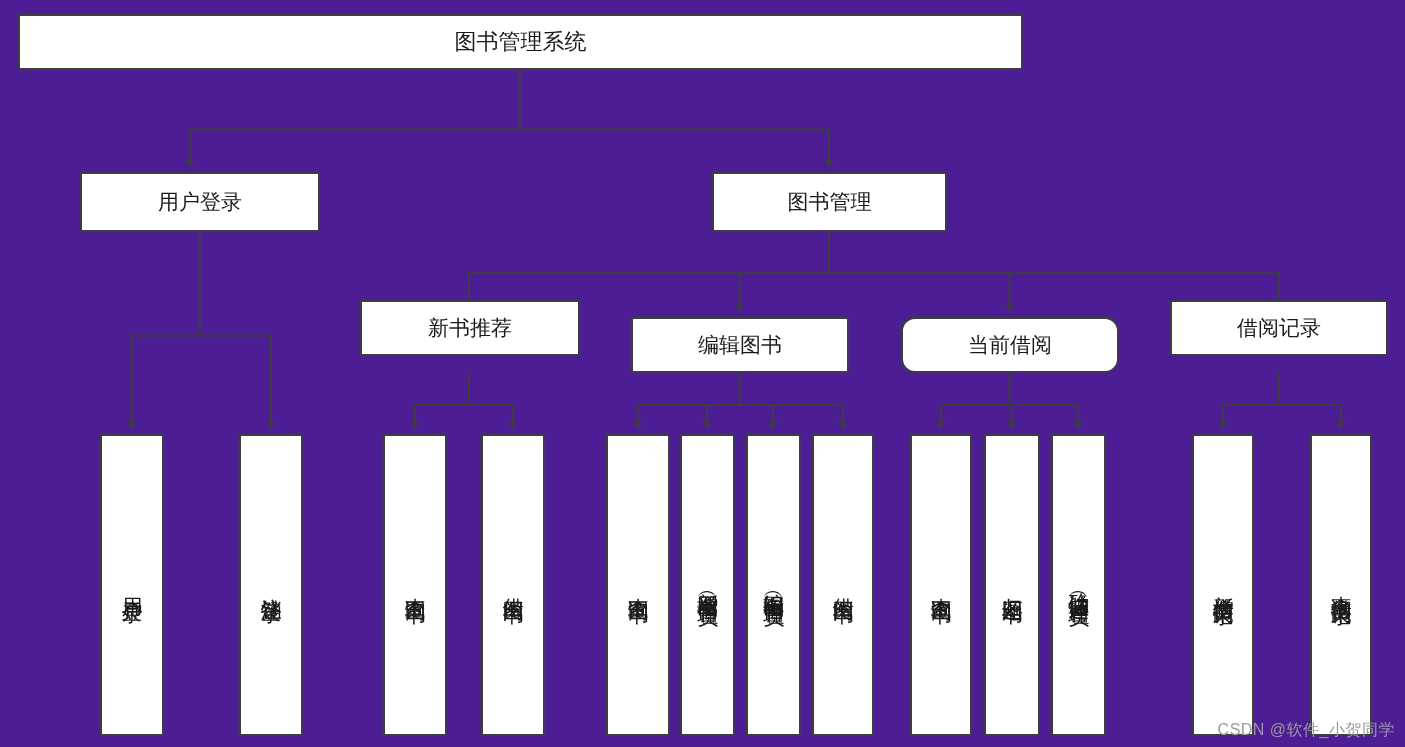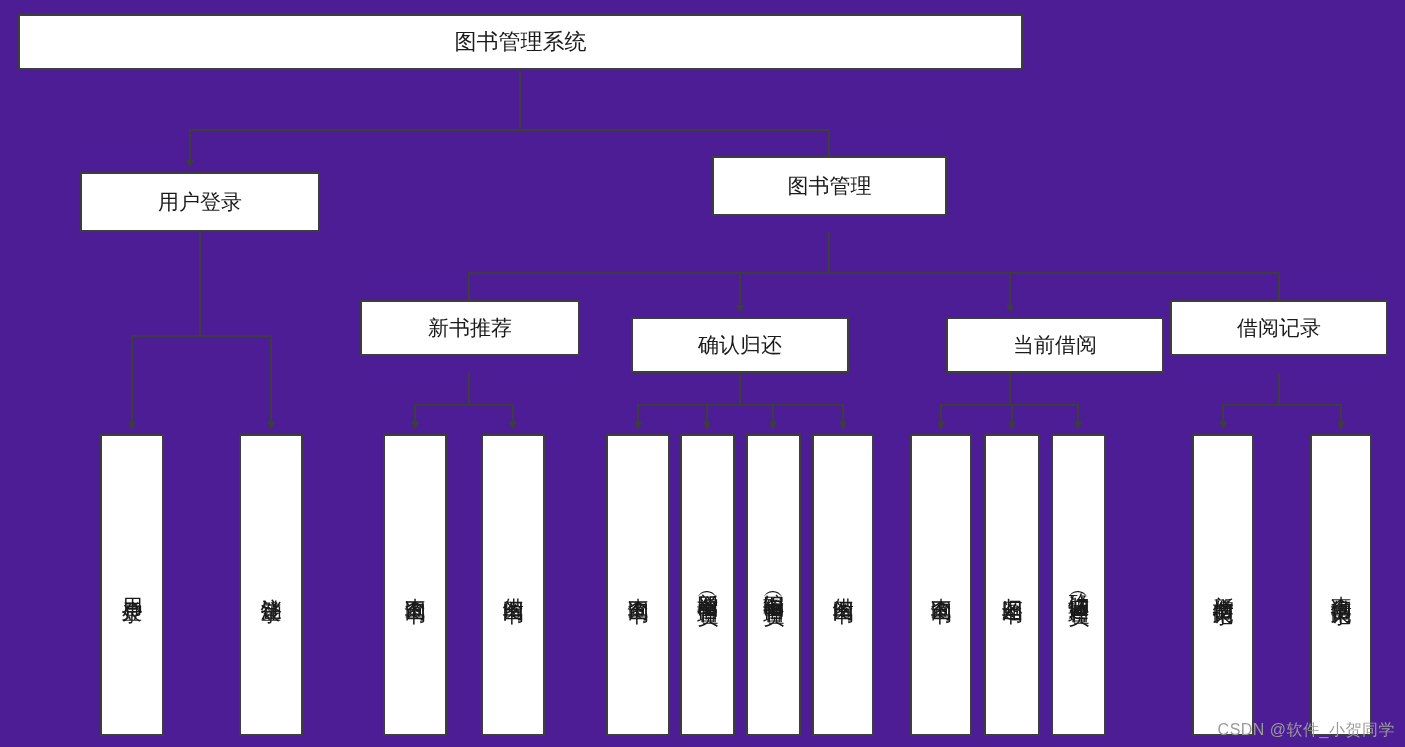--- a/index.html
+++ b/index.html
@@ -95,30 +95,30 @@
       </g>
   </svg>
 
   <div id="node-layer">
       <div class="node root" style="left: 18px; top: 14px; width: 1005px; height: 56px;">
         <span class="label">图书管理系统</span>
       </div>
       <div class="node " style="left: 80px; top: 172px; width: 240px; height: 60px;">
         <span class="label">用户登录</span>
       </div>
-      <div class="node " style="left: 712px; top: 156px; width: 235px; height: 60px;">
+      <div class="node " style="left: 712px; top: 172px; width: 235px; height: 60px;">
         <span class="label">图书管理</span>
       </div>
       <div class="node " style="left: 360px; top: 300px; width: 220px; height: 56px;">
         <span class="label">新书推荐</span>
       </div>
       <div class="node " style="left: 631px; top: 317px; width: 218px; height: 56px;">
-        <span class="label">确认归还</span>
+        <span class="label">编辑图书</span>
       </div>
-      <div class="node " style="left: 946px; top: 317px; width: 218px; height: 56px;">
+      <div class="node " style="left: 901px; top: 317px; width: 218px; height: 56px; border-radius: 14px;">
         <span class="label">当前借阅</span>
       </div>
       <div class="node " style="left: 1170px; top: 300px; width: 218px; height: 56px;">
         <span class="label">借阅记录</span>
       </div>
       <div class="node vertical" style="left: 100px; top: 434px; width: 64px; height: 302px;">
         <span class="label">用户登录</span>
       </div>
       <div class="node vertical" style="left: 239px; top: 434px; width: 64px; height: 302px;">
         <span class="label">注销登录</span>

